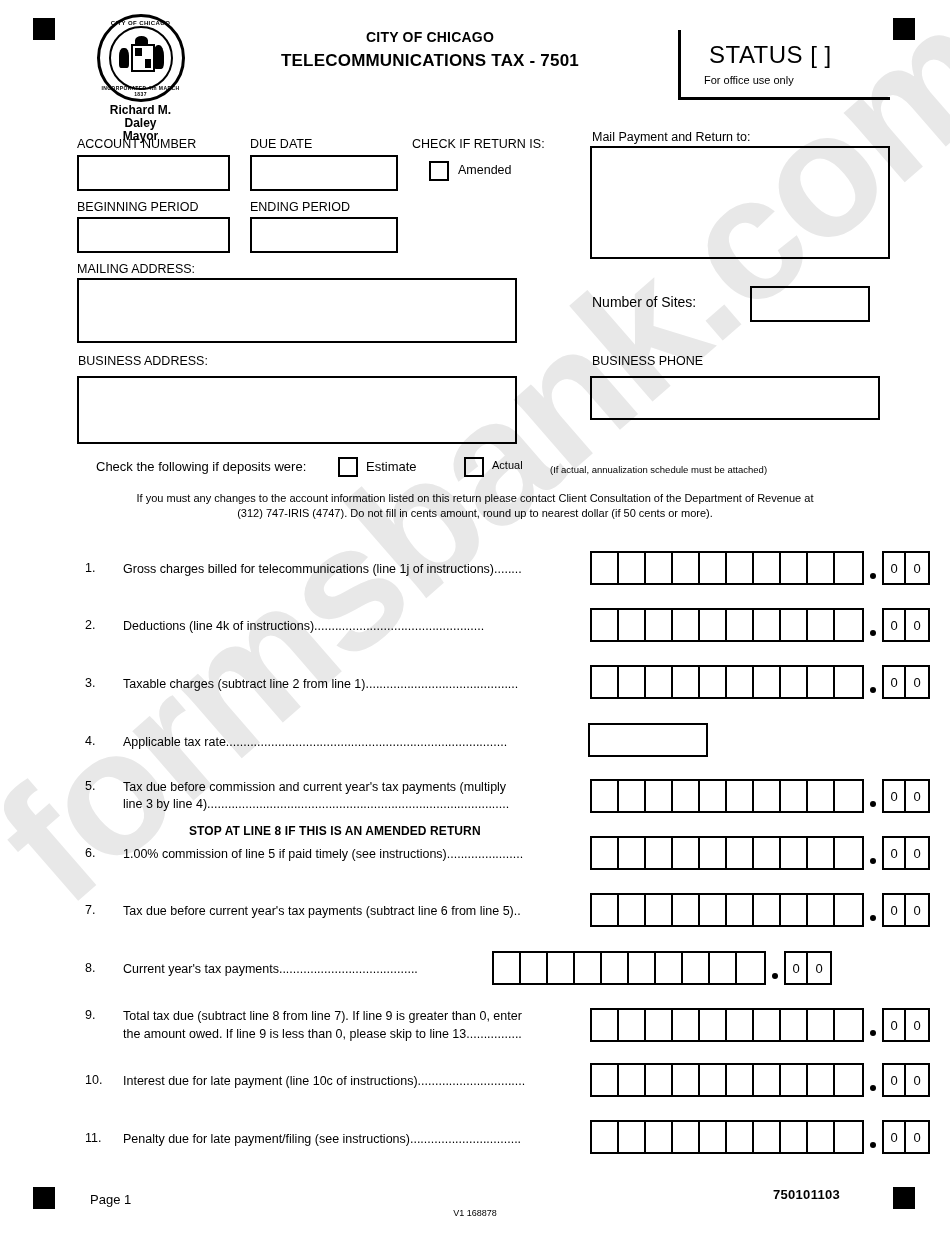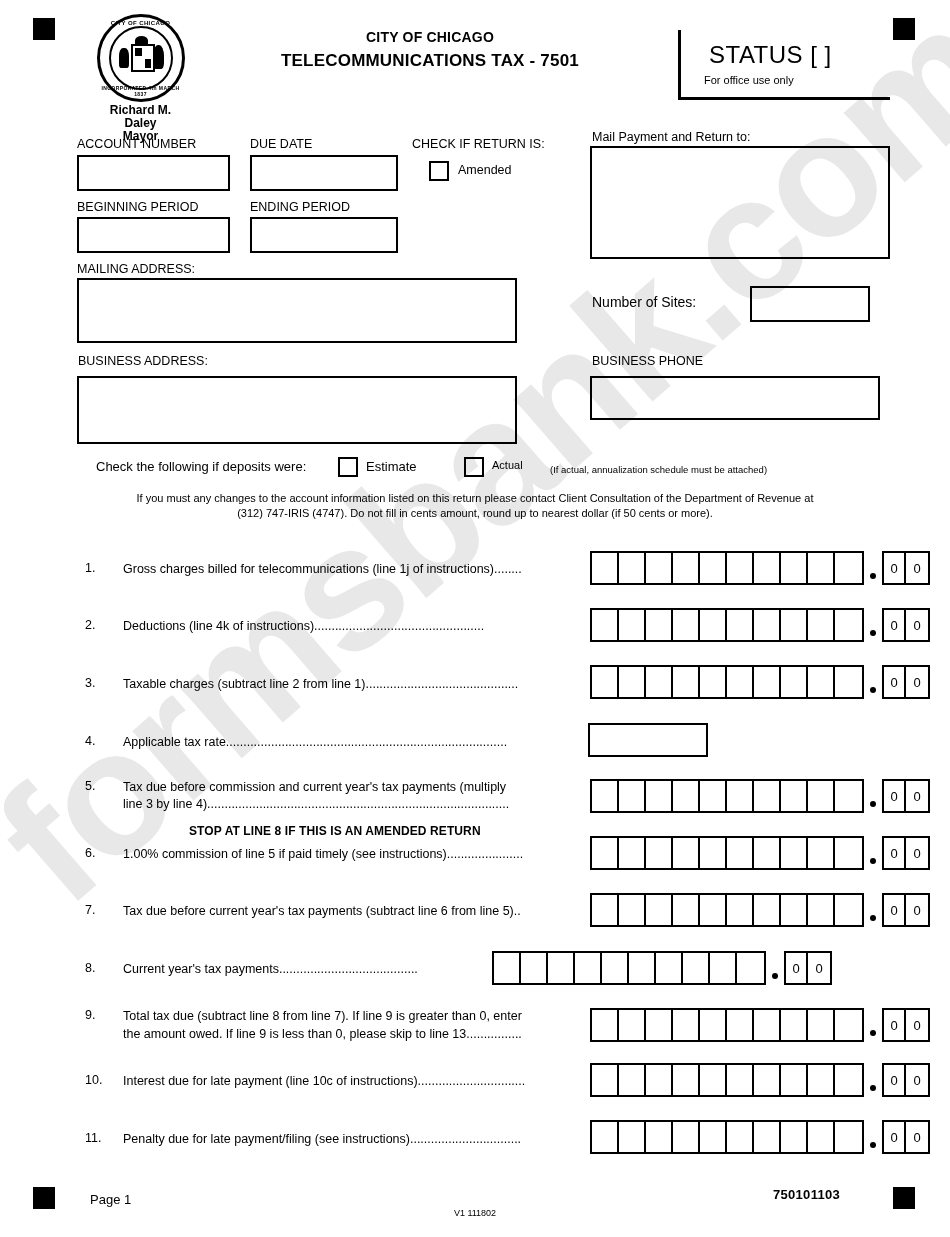--- a/index.html
+++ b/index.html
@@ -484,17 +484,17 @@
           <div class="c"></div>
       </div>
       <div class="amt-dot"></div>
       <div class="amt-cents">
         <div class="c">0</div>
         <div class="c">0</div>
       </div>
     </div>
 
     <div class="pg">Page 1</div>
-    <div class="ver">V1 111802</div>
+    <div class="ver">V1 168878</div>
     <div class="formnum">750101103</div>
 
   </div>
 </div>
 
 </body></html>

